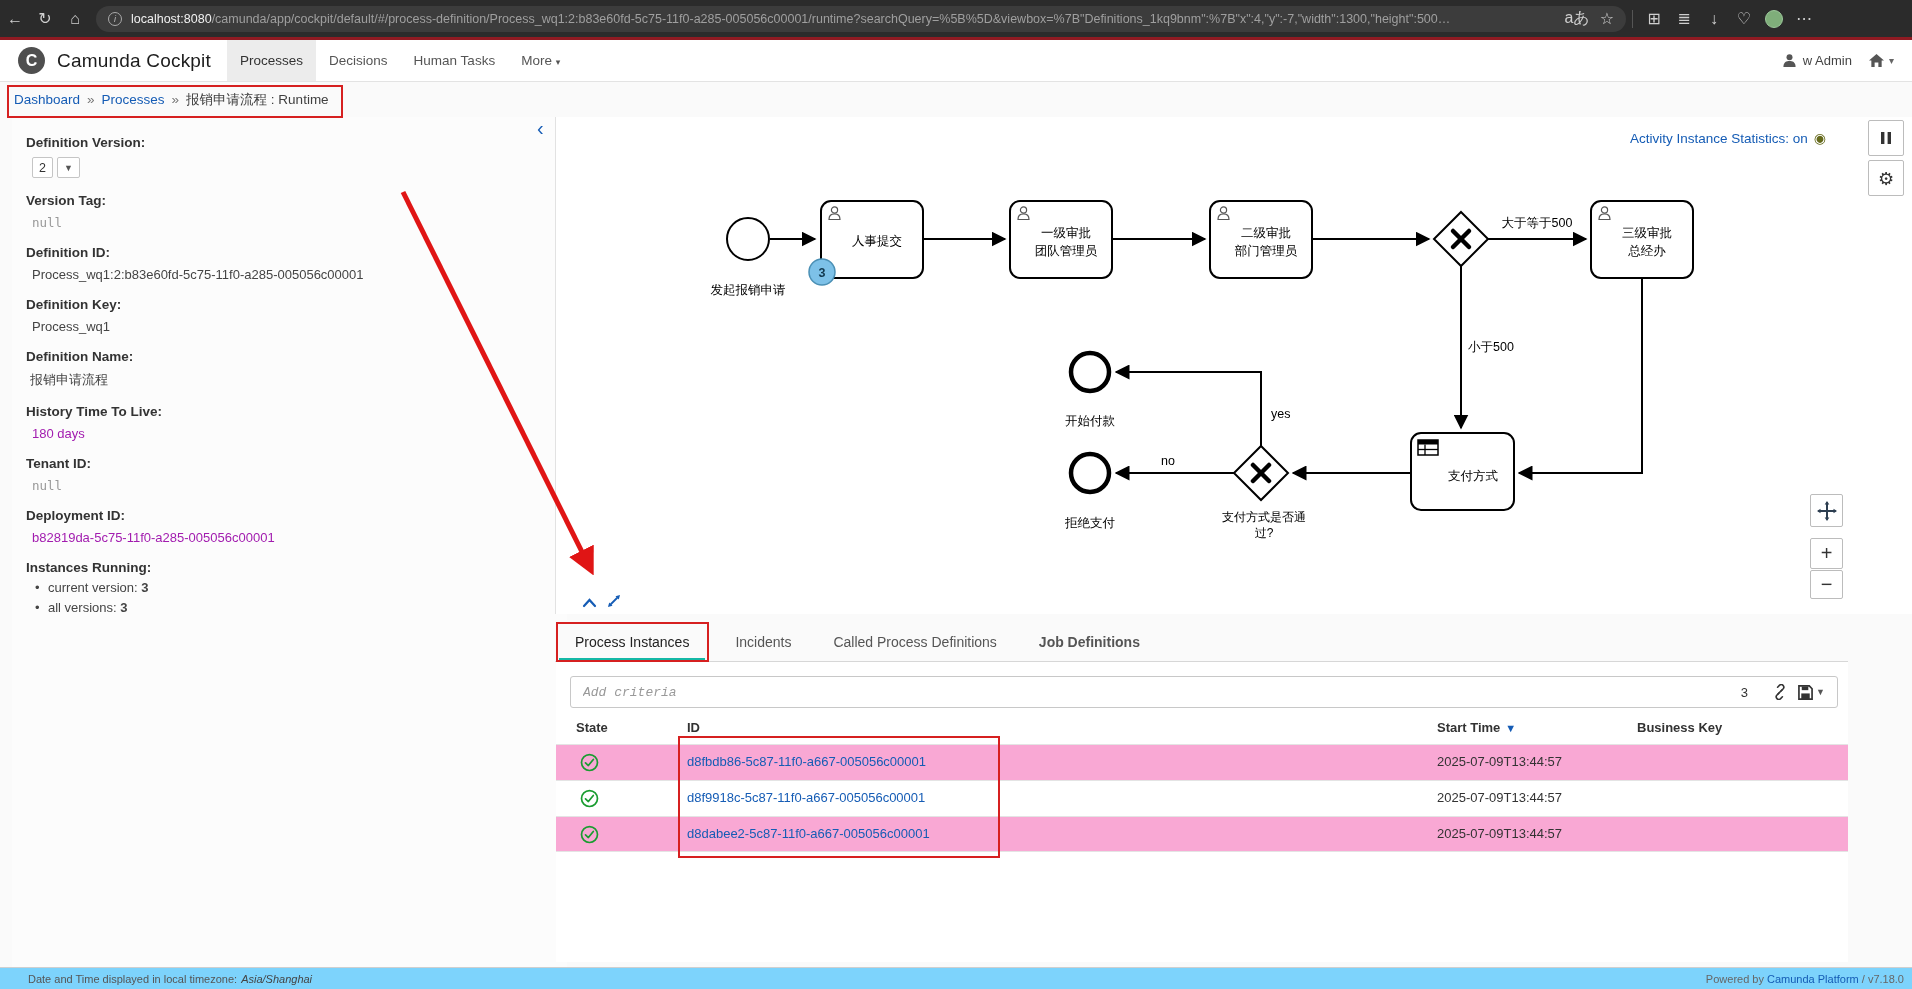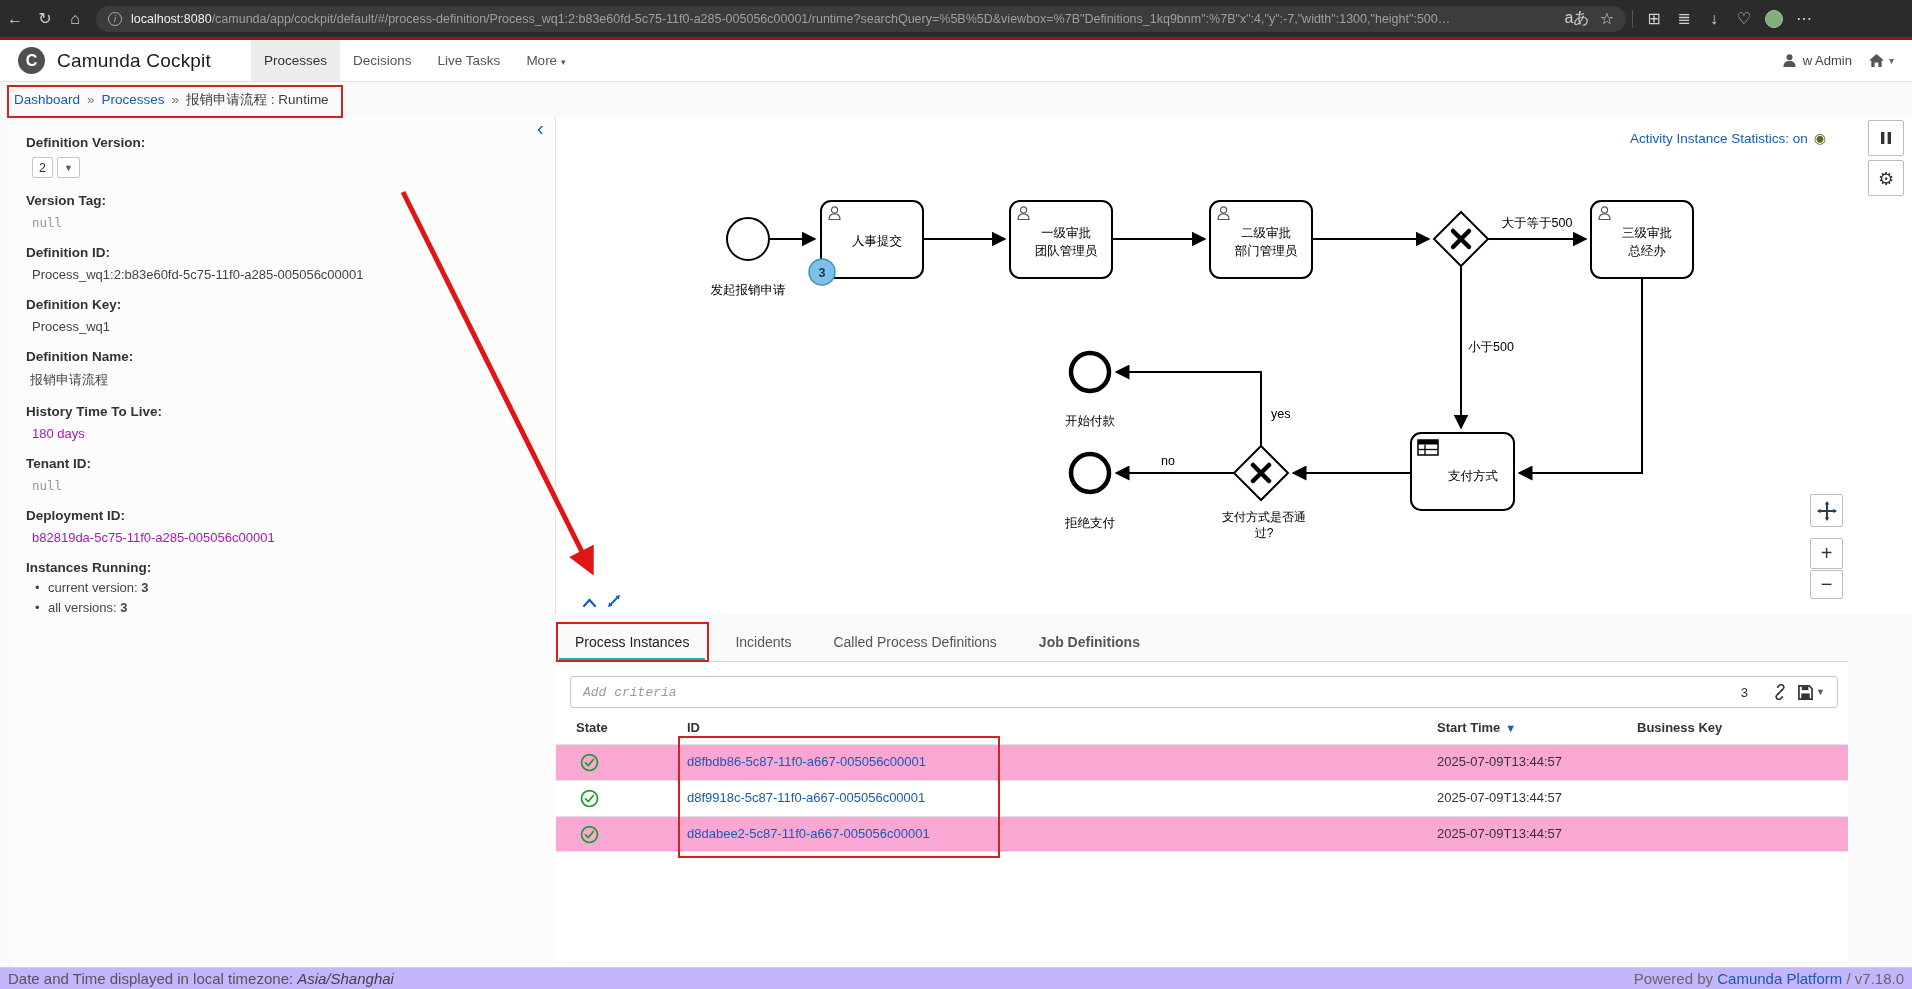--- a/index.html
+++ b/index.html
@@ -13,21 +13,21 @@
   .info-circle { width:14px; height:14px; border:1px solid #aaa; border-radius:50%; color:#bbb; font-size:9px; display:inline-flex; align-items:center; justify-content:center; margin-right:9px; flex:0 0 auto; font-style:italic; }
   .url-text { font-size:12.5px; color:#9f9f9f; white-space:nowrap; overflow:hidden; flex:1 1 auto; }
   .url-text .host { color:#f1f1f1; }
   .pill-right { color:#cfcfcf; font-size:16px; margin-left:10px; flex:0 0 auto; cursor:pointer; }
   .b-sep { width:1px; height:18px; background:#555; margin:0 6px; flex:0 0 auto; }
   .avatar-dot { width:18px; height:18px; border-radius:50%; background:#7fae7a; border:1px solid #9cc79a; margin:0 6px; flex:0 0 auto; cursor:pointer; }
 
   
   .navbar { position:absolute; left:0; top:37px; width:1912px; height:45px; background:#fff; border-top:3px solid #8f1a22; border-bottom:1px solid #e3e3e3; display:flex; align-items:center; }
   .logo { width:27px; height:27px; border-radius:50%; background:#4f4f4f; color:#fff; font-weight:bold; font-size:16px; display:flex; align-items:center; justify-content:center; margin:0 12px 0 18px; }
-  .brand { font-size:19px; color:#1c1c1c; letter-spacing:.2px; margin-right:40px; }
+  .brand { font-size:19px; color:#1c1c1c; letter-spacing:.2px; margin-right:16px; }
   .nav-tab { font-size:13.5px; color:#555; padding:13px 13px; cursor:pointer; }
   .nav-tab.active { background:#ececec; color:#333; }
   .nav-right { margin-left:auto; display:flex; align-items:center; margin-right:18px; color:#444; font-size:13px; }
   .nav-right .caret { font-size:10px; color:#666; margin-left:4px; }
 
   
   .crumb-bar { position:absolute; left:0; top:82px; width:1912px; height:35px; background:#fafafa; display:flex; align-items:center; padding-left:14px; font-size:13.5px; }
   .crumb-link { color:#155cb5; cursor:pointer; }
   .crumb-sep { color:#777; margin:0 7px; }
   .crumb-current { color:#404040; }
@@ -71,21 +71,21 @@
   .sort-caret { color:#155cb5; font-size:11px; margin-left:5px; }
   .t-row { position:absolute; left:0; width:1292px; height:36px; border-top:1px solid #e4e4e4; }
   .t-row.stripe { background:#f9a8d4; }
   .t-row:last-of-type { border-bottom:1px solid #e4e4e4; }
   .cell { position:absolute; font-size:13px; top:9px; }
   .cell.id a, .cell.id { color:#155cb5; cursor:pointer; text-decoration:none; }
   .cell.time { color:#333; }
   .state-icon { position:absolute; left:24px; top:8px; }
 
   
-  .footer { position:absolute; left:0; top:967px; width:1912px; height:22px; background:#c4b5fd; border-top:1px solid #cfcfcf; font-size:15px; color:#555; display:flex; align-items:center; }
+  .footer { position:absolute; left:0; top:967px; width:1912px; height:22px; background:#7dd3fc; border-top:1px solid #cfcfcf; font-size:11px; color:#555; display:flex; align-items:center;padding-left:20px; }
   .footer .tz { font-style:italic; color:#444; margin-left:4px; }
   .footer-right { margin-left:auto; margin-right:8px; color:#666; }
   .footer-right .plat { color:#155cb5; cursor:pointer; }
 
   
   .anno-box { position:absolute; border:2px solid #d62020; pointer-events:none; z-index:40; }
   #anno-arrow { position:absolute; left:0; top:0; width:1912px; height:989px; pointer-events:none; z-index:41; }
 
   svg text { font-family:"Liberation Sans","DejaVu Sans",sans-serif; }
 </style>
@@ -109,21 +109,21 @@
   <span class="b-icon">♡</span>
   <span class="avatar-dot"></span>
   <span class="b-icon">⋯</span>
 </div>
 
 <div class="navbar">
   <div class="logo">C</div>
   <div class="brand">Camunda Cockpit</div>
   <div class="nav-tab active">Processes</div>
   <div class="nav-tab">Decisions</div>
-  <div class="nav-tab">Live Tasks</div>
+  <div class="nav-tab">Human Tasks</div>
   <div class="nav-tab"><span>More</span> <span class="caret" style="font-size:9px;color:#555;">▾</span></div>
   <div class="nav-right">
     <svg width="15" height="15" viewBox="0 0 16 16" style="margin-right:6px;">
         <circle cx="8" cy="4.5" r="3.2" fill="#555"></circle>
         <path d="M1.5 15 C1.5 9.5 5 8.5 8 8.5 C11 8.5 14.5 9.5 14.5 15 Z" fill="#555"></path>
       </svg>
     <span>w Admin</span>
     <svg width="17" height="15" viewBox="0 0 18 16" style="margin-left:16px;">
         <path d="M9 1 L17 8 L14.5 8 L14.5 15 L11 15 L11 10 L7 10 L7 15 L3.5 15 L3.5 8 L1 8 Z" fill="#555"></path>
       </svg>

